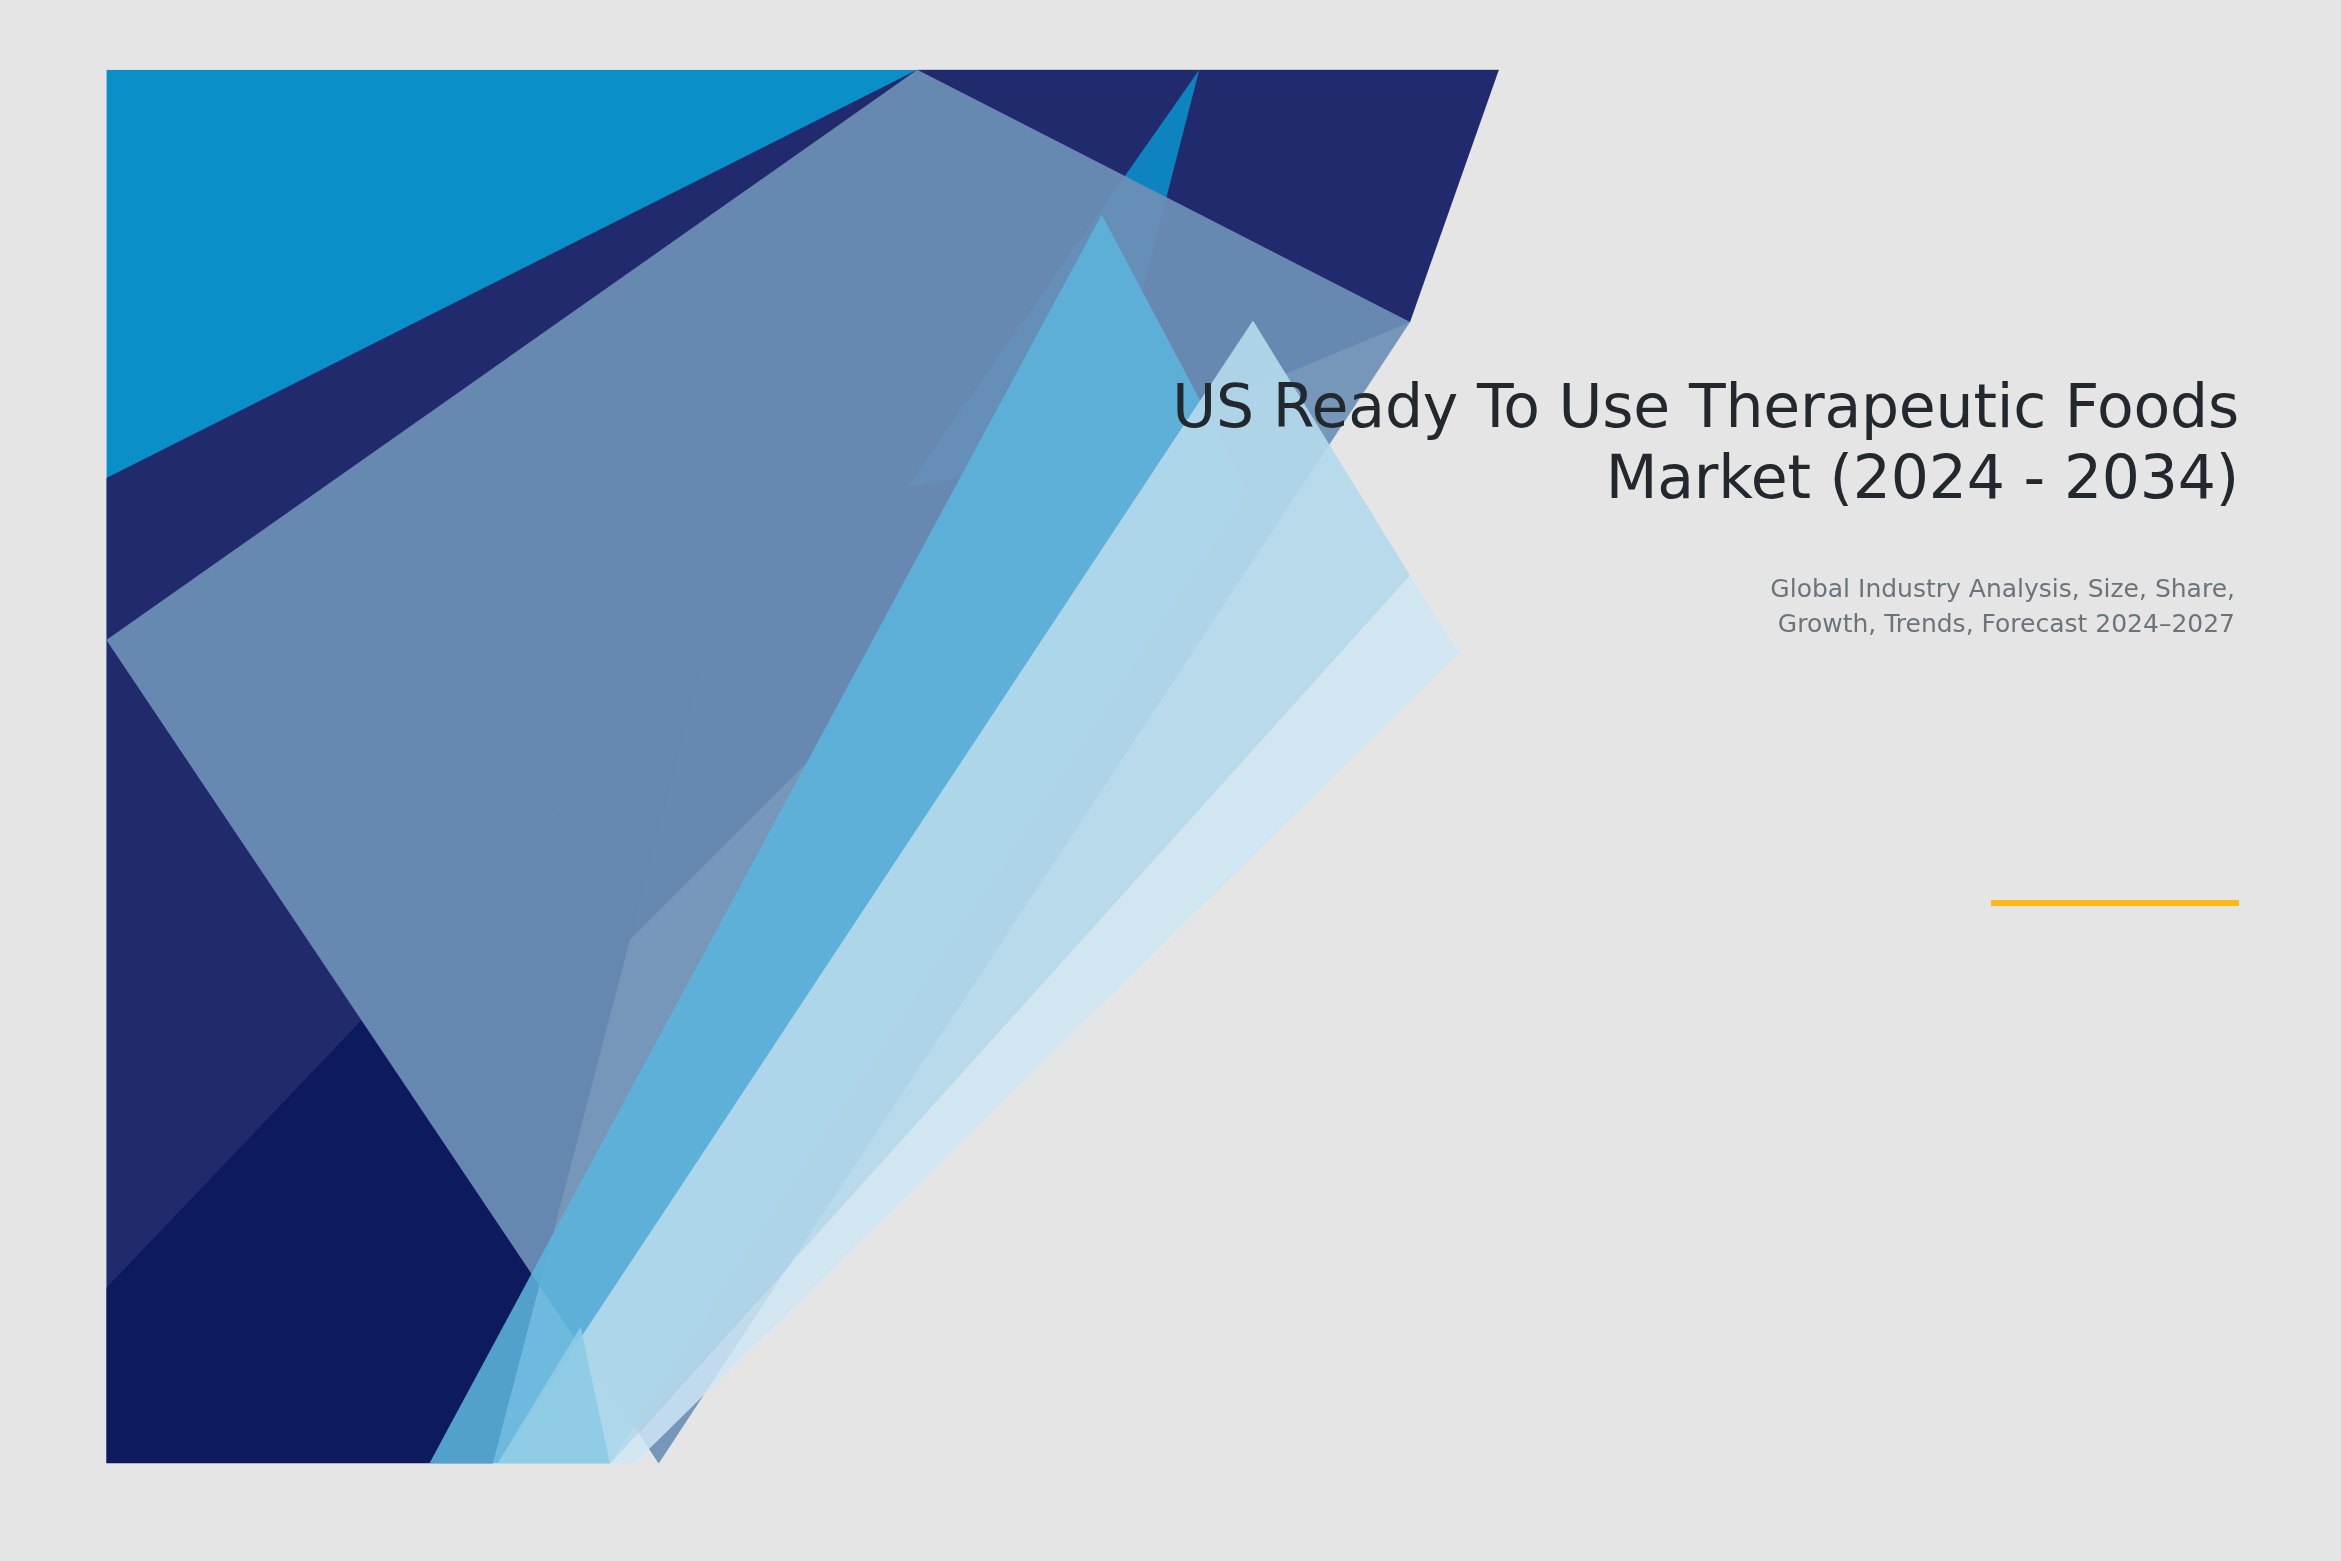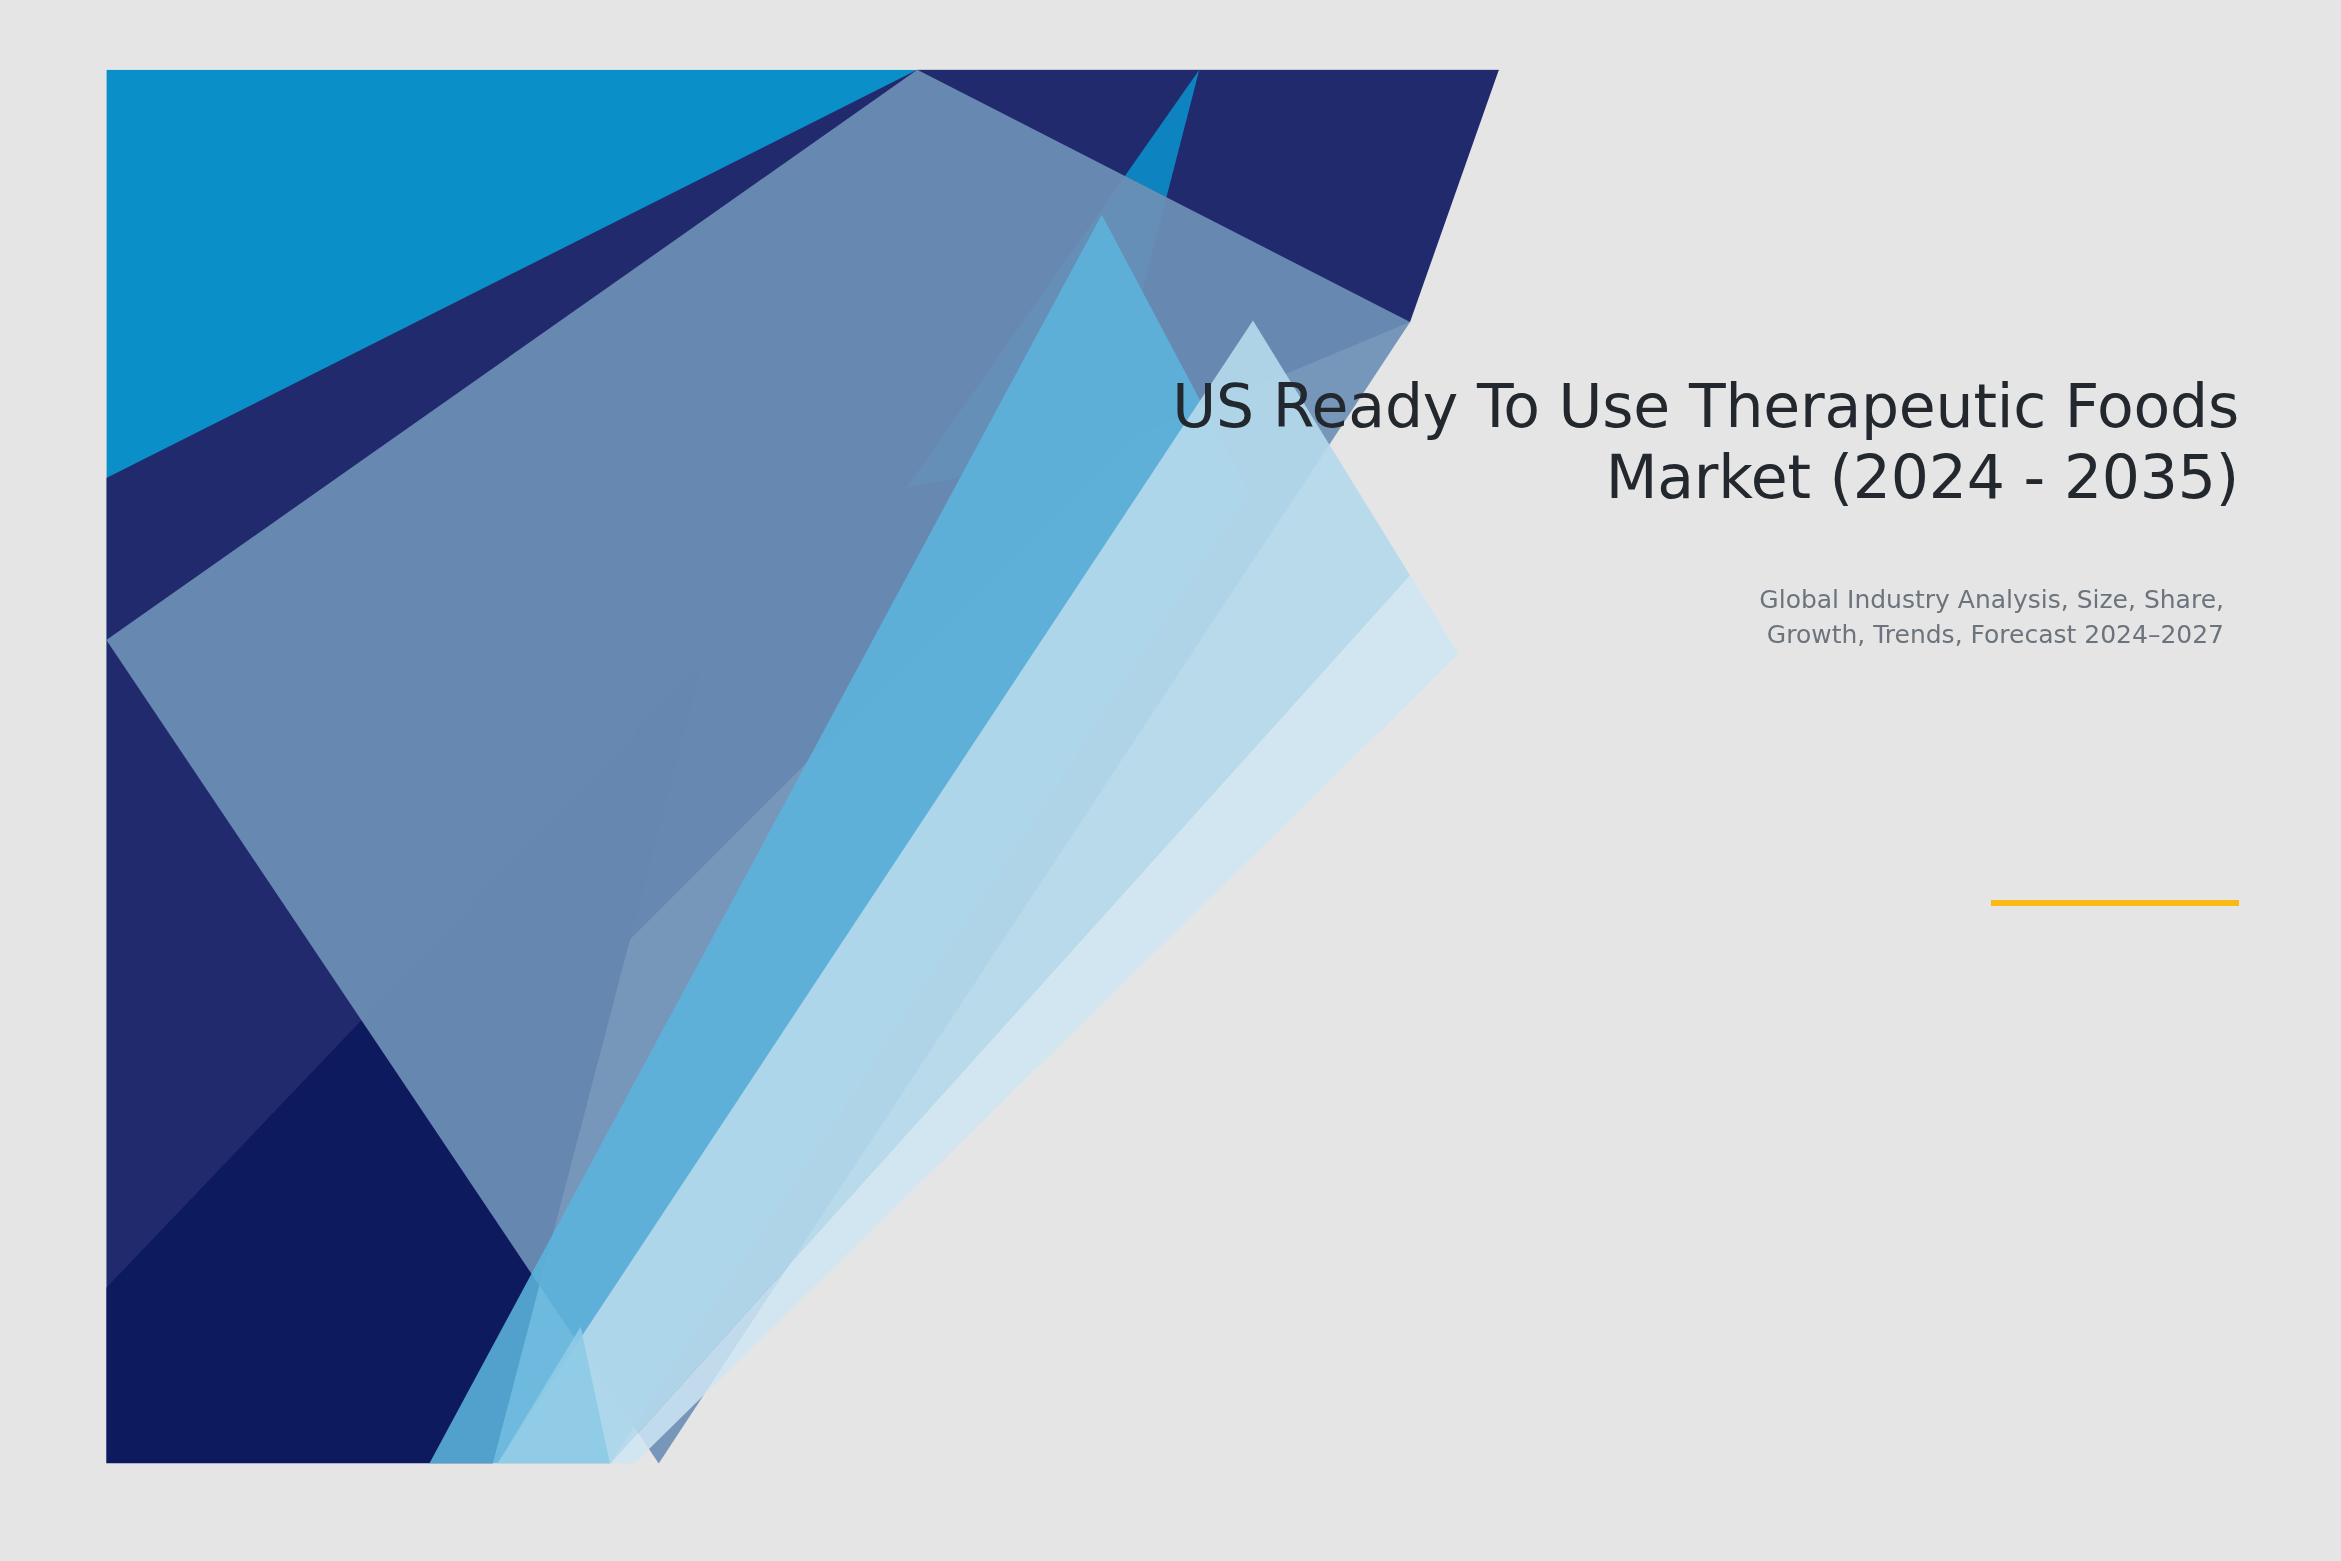--- a/index.html
+++ b/index.html
@@ -61,21 +61,21 @@
     position: absolute;
     right: 0px;
     top: 529px;
     width: 248px;
     height: 6.3px;
     background: #fab915;
     z-index: 4;
   }
 
   #page-subtitle {
-    margin: 15px;
+    margin: 4px;
     padding-top: 54px;
     font-family: "DejaVu Sans", "Liberation Sans", sans-serif;
     font-weight: 400;
     font-size: 25px;
     line-height: 1.42;
     color: #6b747d;
     text-align: right;
   }
 </style>
 </head>
@@ -115,21 +115,21 @@
 
     </g>
   </svg>
 
   <div id="text-block">
 
     <div id="title-accent-underline"></div>
 
     <h1 id="page-title">
       <span>US Ready To Use Therapeutic Foods</span><br>
-      <span>Market (2024 - 2035)</span>
+      <span>Market (2024 - 2034)</span>
     </h1>
 
     <p id="page-subtitle">
       <span>Global Industry Analysis, Size, Share,</span><br>
       <span>Growth, Trends, Forecast 2024–2027</span>
     </p>
 
   </div>
 
 </div>

